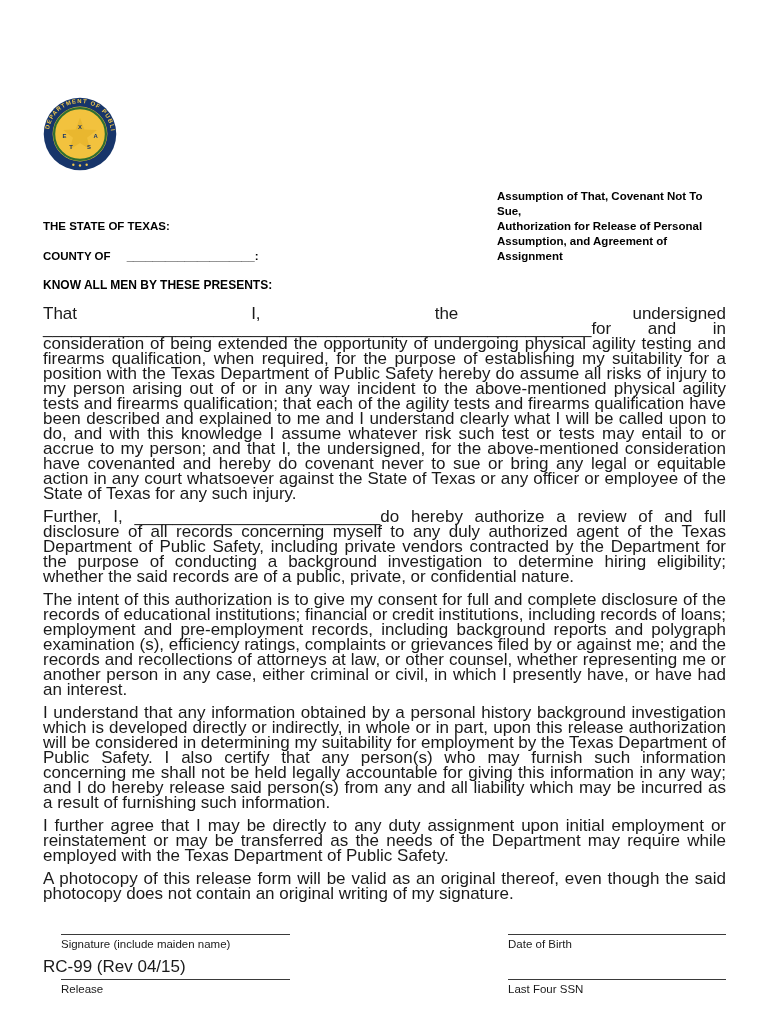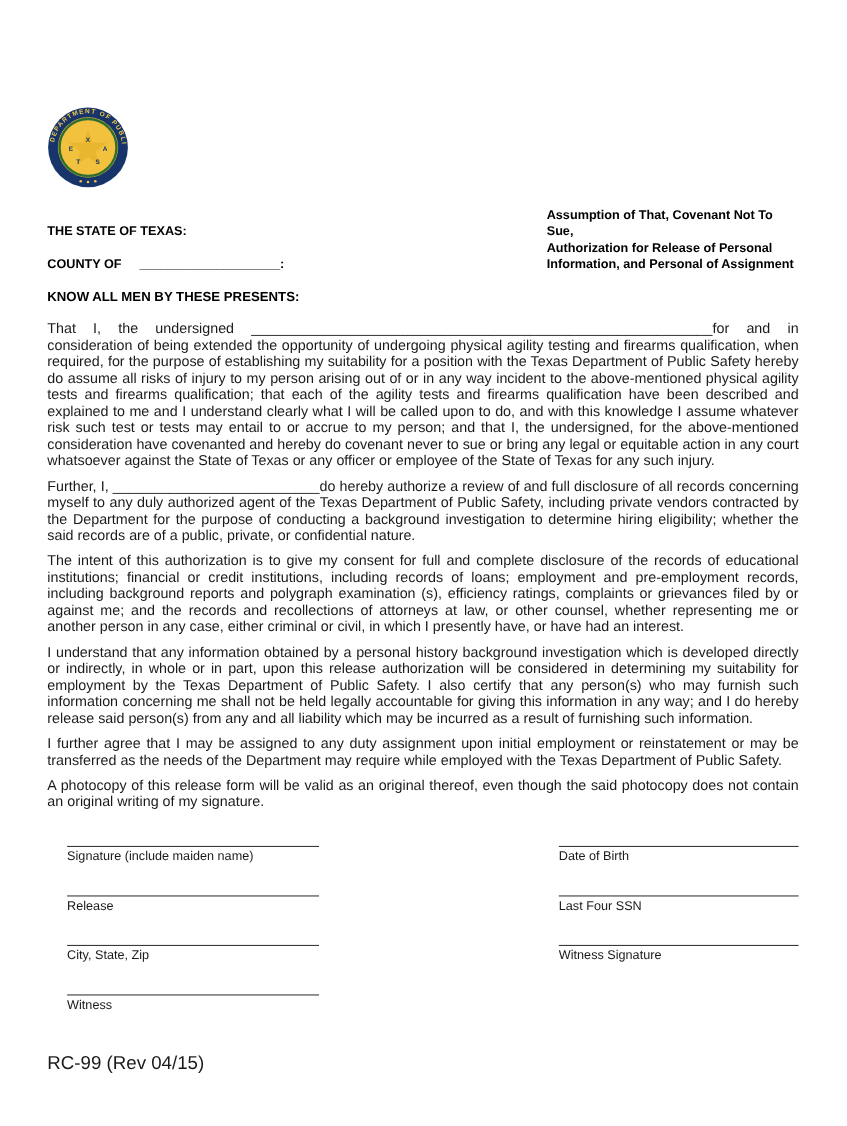--- a/index.html
+++ b/index.html
@@ -37,21 +37,21 @@
   .presents {
     margin-top: 14px;
     font-size: 12px;
     font-weight: bold;
     color: #000;
     line-height: 15px;
   }
 
   .body-text { margin-top: 13px; }
   .body-text p {
-    font-size: 13px;
+    font-size: 17px;
     line-height: 15px;
     text-align: justify;
     margin-bottom: 8px;
     color: #1a1a1a;
   }
   .inline-blank { white-space: nowrap; }
 
   .sig-grid {
     display: flex;
     justify-content: space-between;
@@ -108,36 +108,36 @@
   </svg>
 
   <div class="header-row">
     <div class="header-left">
       <div class="state-line">THE STATE OF TEXAS:</div>
       <div class="county-line"><span>COUNTY OF </span><span class="county-blank inline-blank">____________________</span><span>:</span></div>
     </div>
     <div class="header-right">
       <div>Assumption of That, Covenant Not To Sue,</div>
       <div>Authorization for Release of Personal</div>
-      <div>Information, and Personal of Assignment</div>
+      <div>Assumption, and Agreement of Assignment</div>
     </div>
   </div>
 
   <div class="presents">KNOW ALL MEN BY THESE PRESENTS:</div>
 
   <div class="body-text">
     <p><span>That I, the undersigned </span><span class="inline-blank">__________________________________________________________</span><span>for and in consideration of being extended the opportunity of undergoing physical agility testing and firearms qualification, when required, for the purpose of establishing my suitability for a position with the Texas Department of Public Safety hereby do assume all risks of injury to my person arising out of or in any way incident to the above-mentioned physical agility tests and firearms qualification; that each of the agility tests and firearms qualification have been described and explained to me and I understand clearly what I will be called upon to do, and with this knowledge I assume whatever risk such test or tests may entail to or accrue to my person; and that I, the undersigned, for the above-mentioned consideration have covenanted and hereby do covenant never to sue or bring any legal or equitable action in any court whatsoever against the State of Texas or any officer or employee of the State of Texas for any such injury.</span></p>
 
     <p><span>Further, I, </span><span class="inline-blank">__________________________</span><span>do hereby authorize a review of and full disclosure of all records concerning myself to any duly authorized agent of the Texas Department of Public Safety, including private vendors contracted by the Department for the purpose of conducting a background investigation to determine hiring eligibility; whether the said records are of a public, private, or confidential nature.</span></p>
 
     <p>The intent of this authorization is to give my consent for full and complete disclosure of the records of educational institutions; financial or credit institutions, including records of loans; employment and pre-employment records, including background reports and polygraph examination (s), efficiency ratings, complaints or grievances filed by or against me; and the records and recollections of attorneys at law, or other counsel, whether representing me or another person in any case, either criminal or civil, in which I presently have, or have had an interest.</p>
 
     <p>I understand that any information obtained by a personal history background investigation which is developed directly or indirectly, in whole or in part, upon this release authorization will be considered in determining my suitability for employment by the Texas Department of Public Safety. I also certify that any person(s) who may furnish such information concerning me shall not be held legally accountable for giving this information in any way; and I do hereby release said person(s) from any and all liability which may be incurred as a result of furnishing such information.</p>
 
-    <p>I further agree that I may be assigned to any duty assignment upon initial employment or reinstatement or may be transferred as the needs of the Department may require while employed with the Texas Department of Public Safety.</p>
+    <p>I further agree that I may be directly to any duty assignment upon initial employment or reinstatement or may be transferred as the needs of the Department may require while employed with the Texas Department of Public Safety.</p>
 
     <p>A photocopy of this release form will be valid as an original thereof, even though the said photocopy does not contain an original writing of my signature.</p>
   </div>
 
   <div class="sig-grid">
     <div class="sig-col-left">
       <div class="sig-field">
         <div class="sig-line"></div>
         <div class="sig-label">Signature (include maiden name)</div>
       </div>

